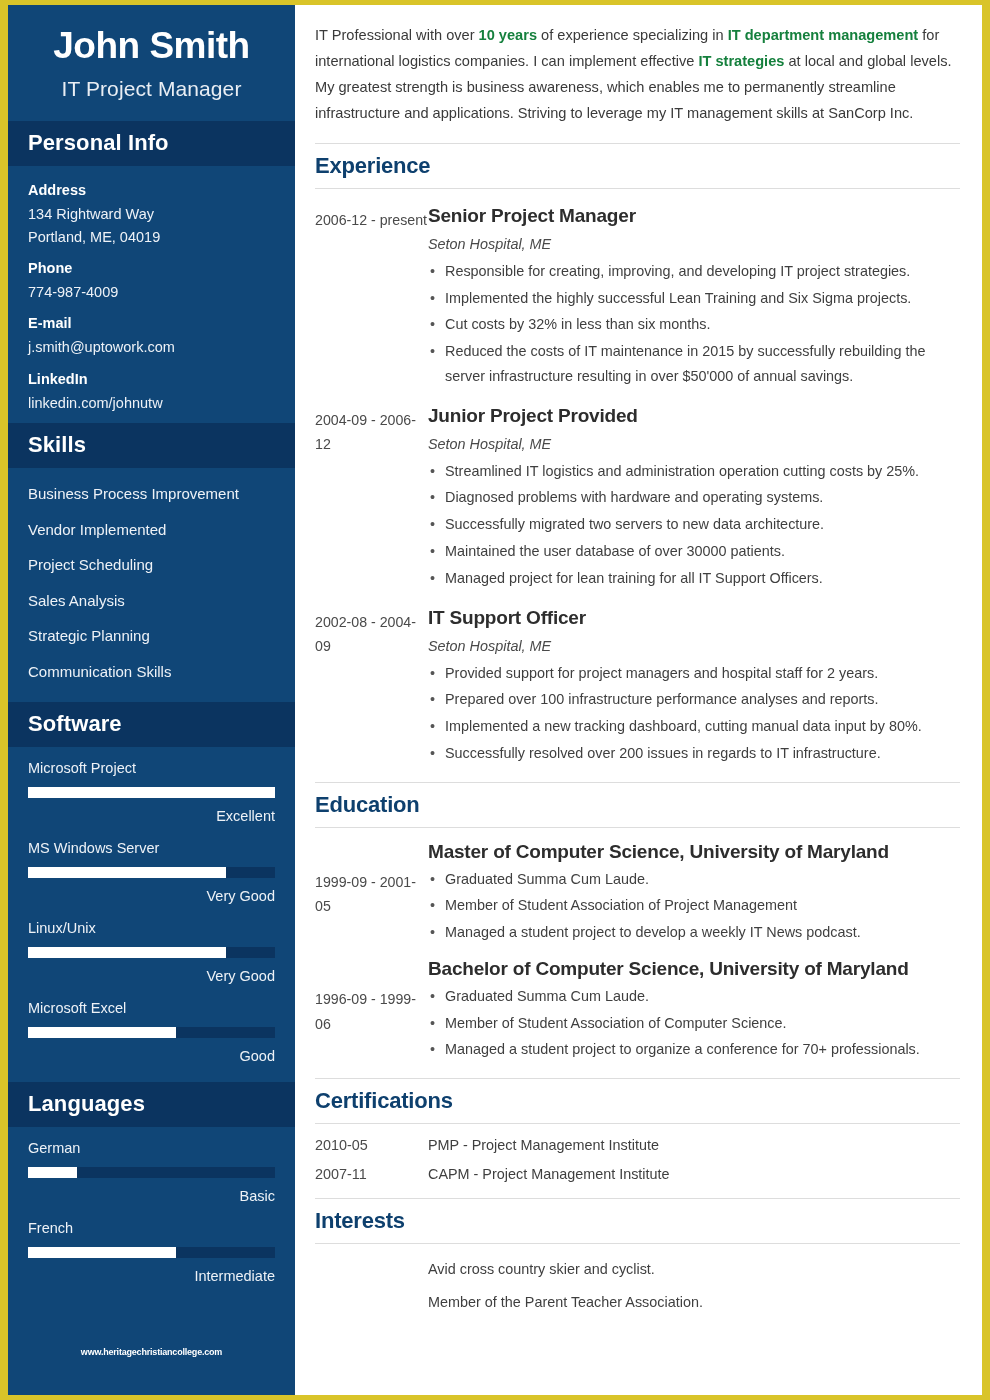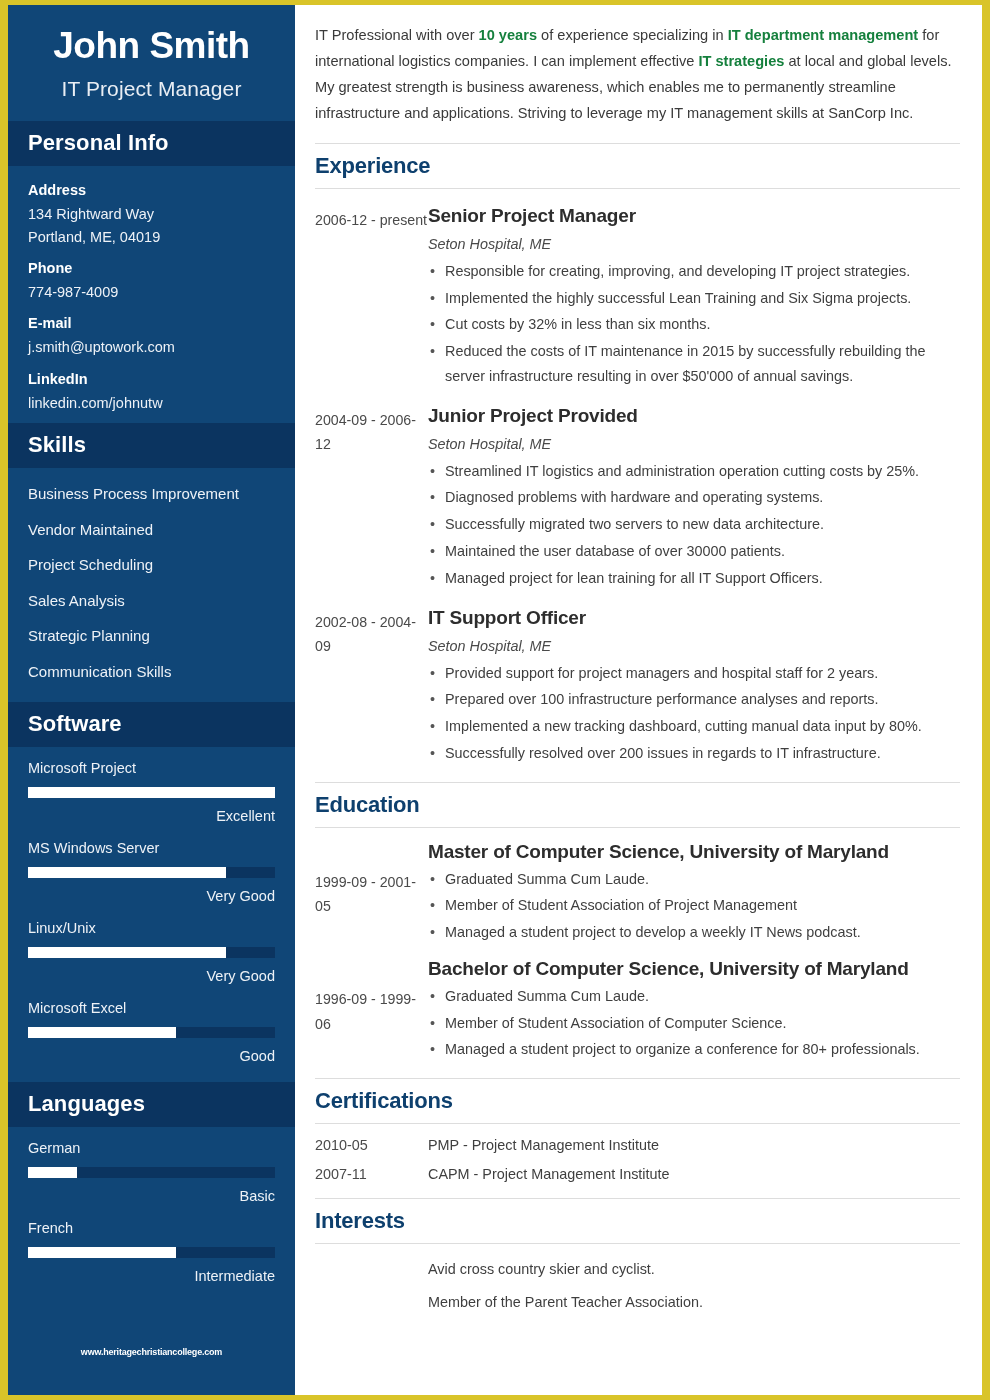--- a/index.html
+++ b/index.html
@@ -238,21 +238,21 @@
         <div class="info-value">774-987-4009</div>
         <div class="info-label">E-mail</div>
         <div class="info-value">j.smith@uptowork.com</div>
         <div class="info-label">LinkedIn</div>
         <div class="info-value">linkedin.com/johnutw</div>
       </div>
 
     <div class="side-section-title">Skills</div>
     <div class="skills-body" id="skills-list">
         <div class="skill-item">Business Process Improvement</div>
-        <div class="skill-item">Vendor Maintained</div>
+        <div class="skill-item">Vendor Implemented</div>
         <div class="skill-item">Project Scheduling</div>
         <div class="skill-item">Sales Analysis</div>
         <div class="skill-item">Strategic Planning</div>
         <div class="skill-item">Communication Skills</div>
       </div>
 
     <div class="side-section-title">Software</div>
     <div class="bars-body" id="software-list">
         <div class="bar-row">
           <div class="bar-label">Microsoft Project</div>
@@ -369,21 +369,21 @@
               </ul>
             </div>
           </div>
           <div class="entry edu-entry">
             <div class="entry-date">1996-09 - 1999-06</div>
             <div class="entry-main">
               <div class="entry-role">Bachelor of Computer Science, University of Maryland</div>
               <ul class="bullets">
                 <li>Graduated Summa Cum Laude.</li>
                 <li>Member of Student Association of Computer Science.</li>
-                <li>Managed a student project to organize a conference for 80+ professionals.</li>
+                <li>Managed a student project to organize a conference for 70+ professionals.</li>
               </ul>
             </div>
           </div>
         </div>
     </section>
 
     <section class="section">
       <div class="section-title">Certifications</div>
       <div id="certification-entries">
           <div class="cert-row">

